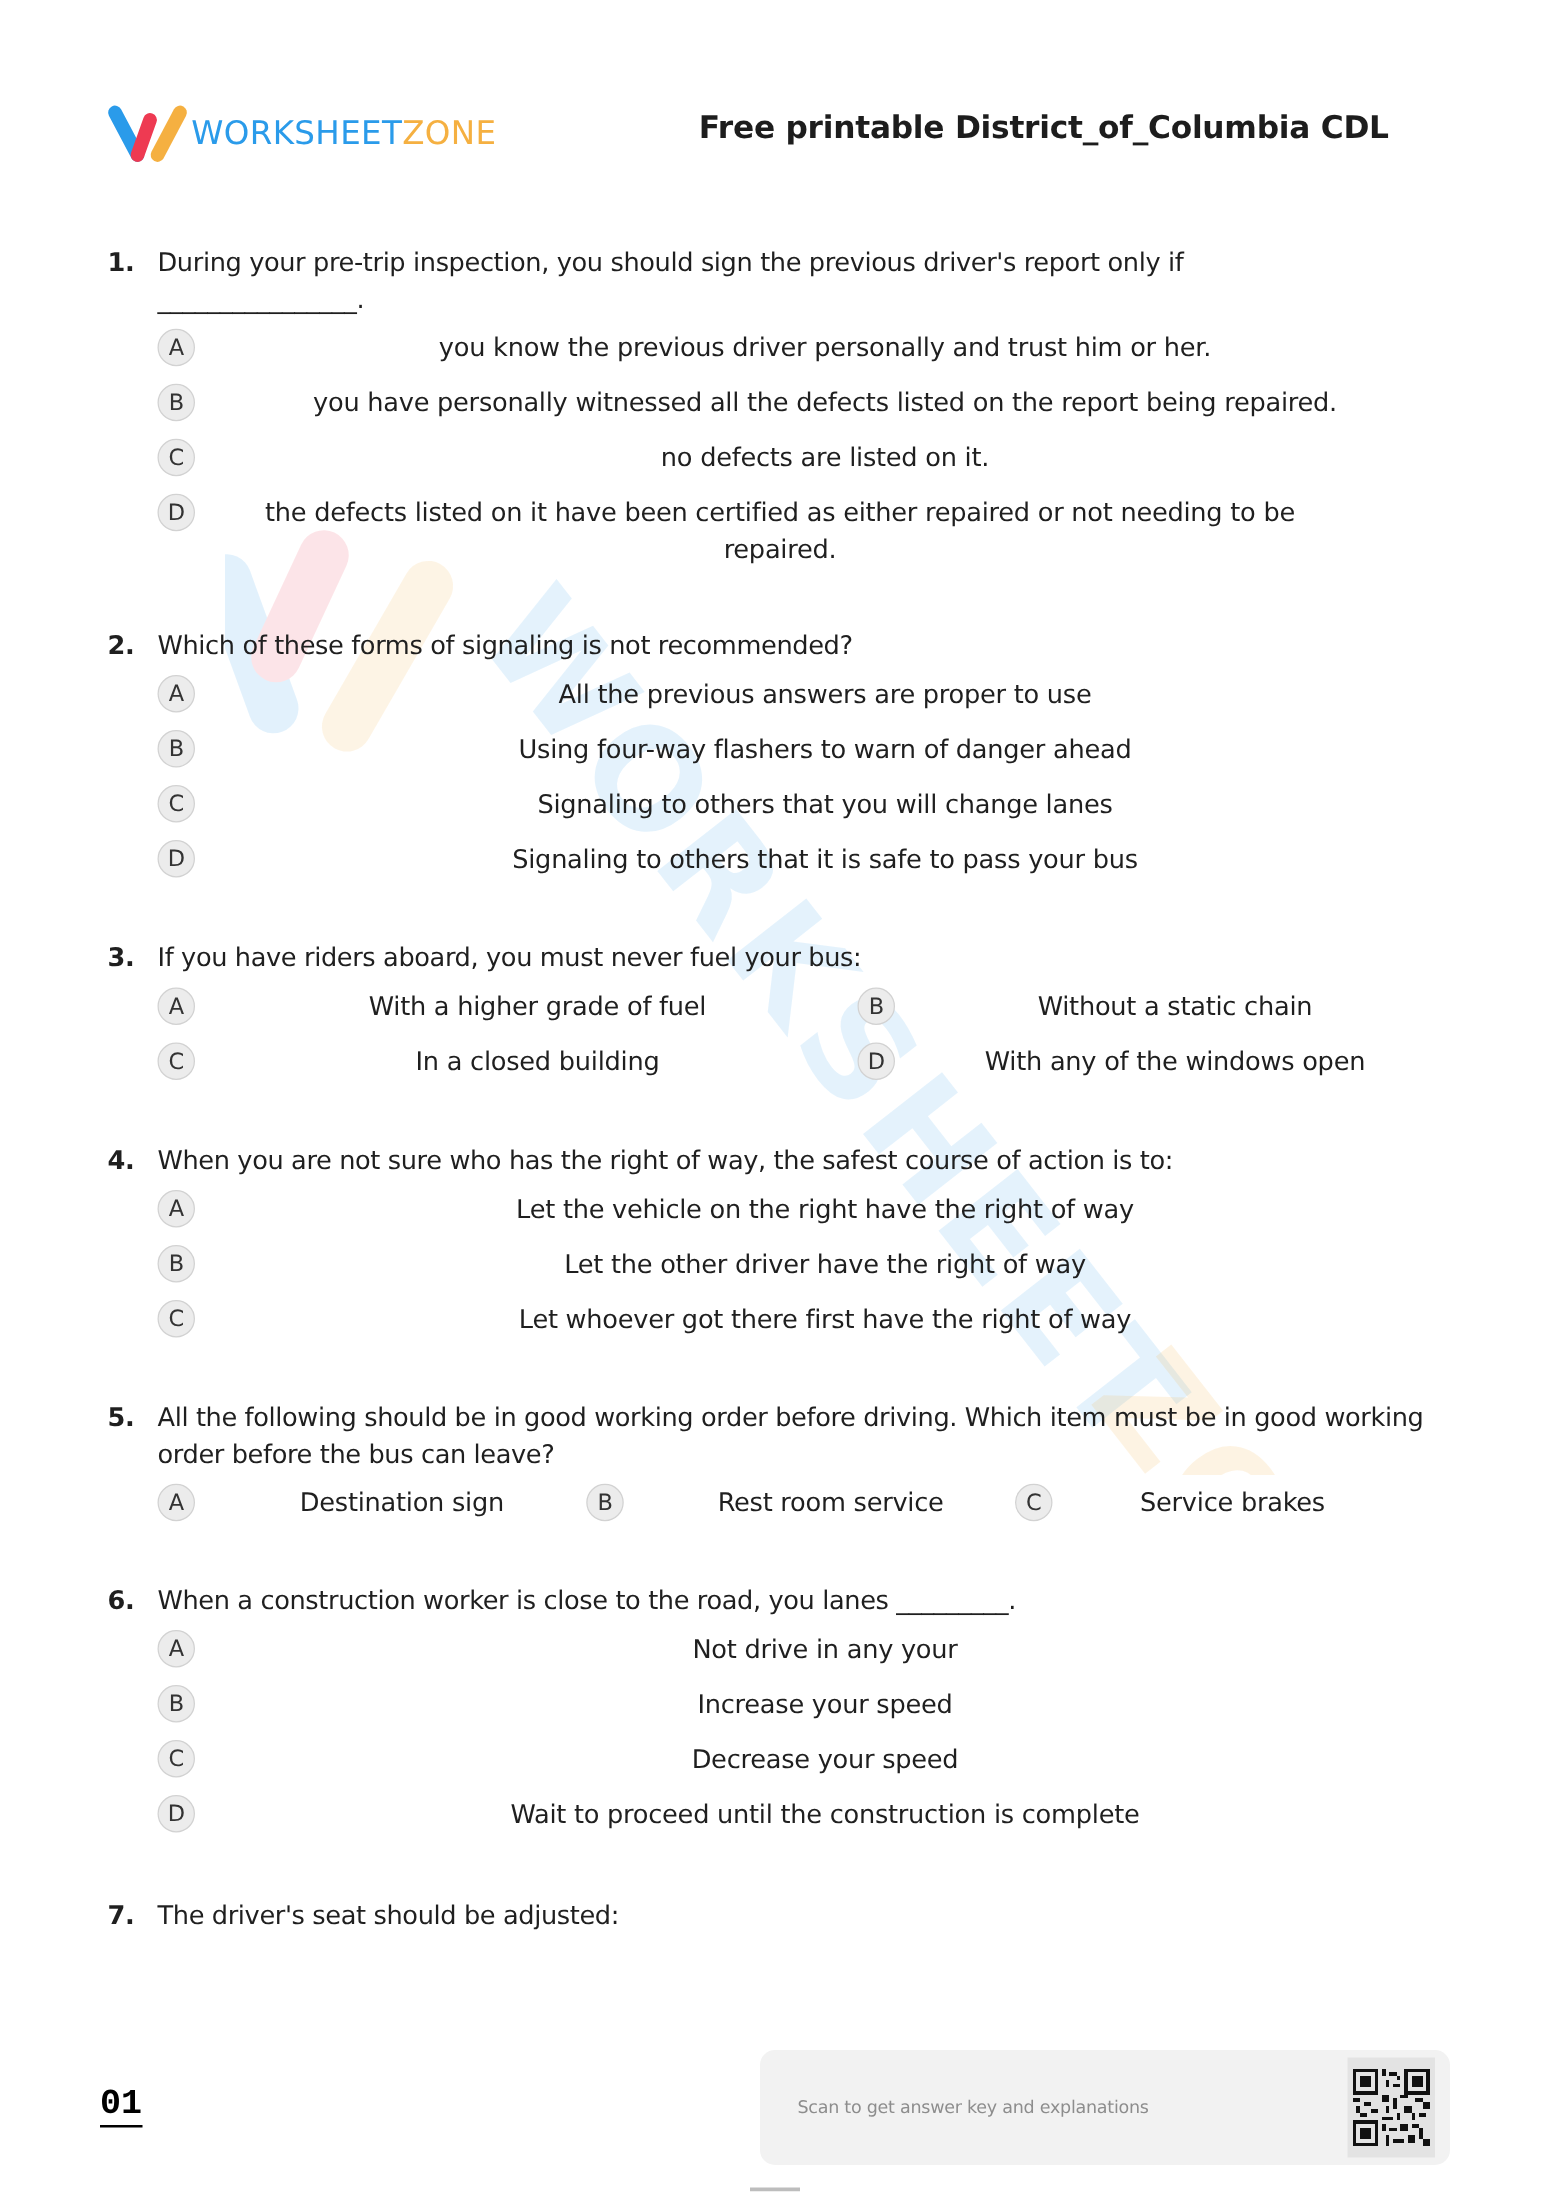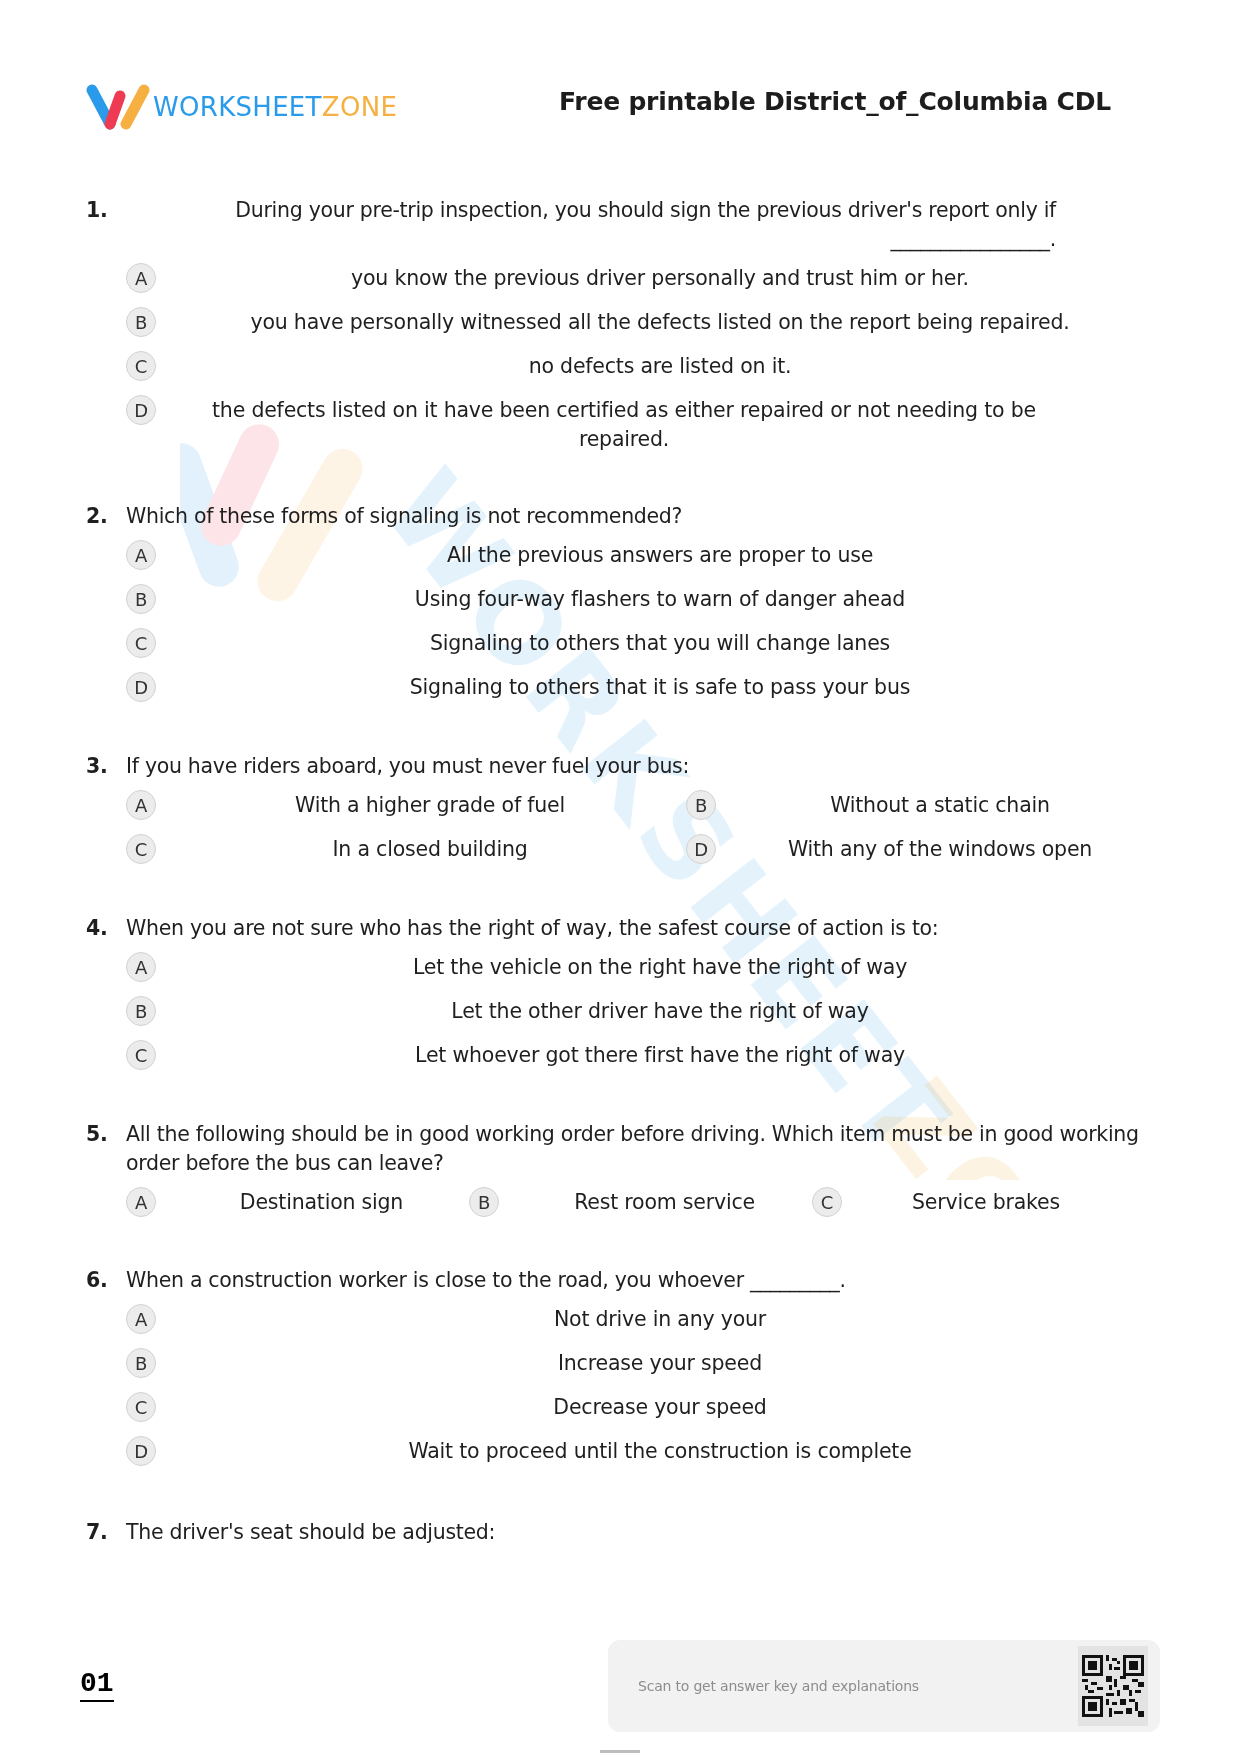--- a/index.html
+++ b/index.html
@@ -62,21 +62,21 @@
 </div>
 <div class="title">
   <div>Free printable District_of_Columbia CDL</div>
 </div>
 
 <div class="questions">
 
   <div class="q" style="top:196px;">
     <div class="q-head">
       <span class="q-num">1.</span>
-      <span class="q-text" style="max-width:930px;text-align:right;">During your pre-trip inspection, you should sign the previous driver's report only if ________________.</span>
+      <span class="q-text" style="max-width:930px;">During your pre-trip inspection, you should sign the previous driver's report only if ________________.</span>
     </div>
     <div class="opts">
       <div class="opt">
           <span class="badge">A</span>
           <span class="opt-text">you know the previous driver personally and trust him or her.</span>
         </div>
       <div class="opt">
           <span class="badge">B</span>
           <span class="opt-text">you have personally witnessed all the defects listed on the report being repaired.</span>
         </div>
@@ -179,21 +179,21 @@
       <div class="opt">
           <span class="badge">C</span>
           <span class="opt-text">Service brakes</span>
         </div>
     </div>
   </div>
 
   <div class="q" style="top:1266px;">
     <div class="q-head">
       <span class="q-num">6.</span>
-      <span class="q-text">When a construction worker is close to the road, you whoever _________.</span>
+      <span class="q-text">When a construction worker is close to the road, you lanes _________.</span>
     </div>
     <div class="opts">
       <div class="opt">
           <span class="badge">A</span>
           <span class="opt-text">Not drive in any your</span>
         </div>
       <div class="opt">
           <span class="badge">B</span>
           <span class="opt-text">Increase your speed</span>
         </div>

